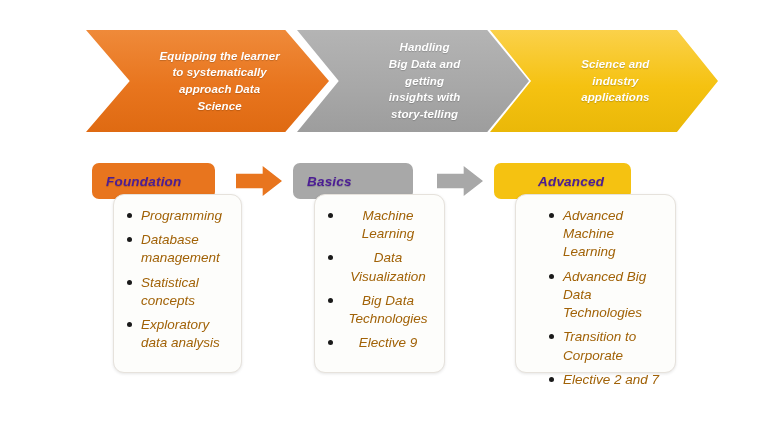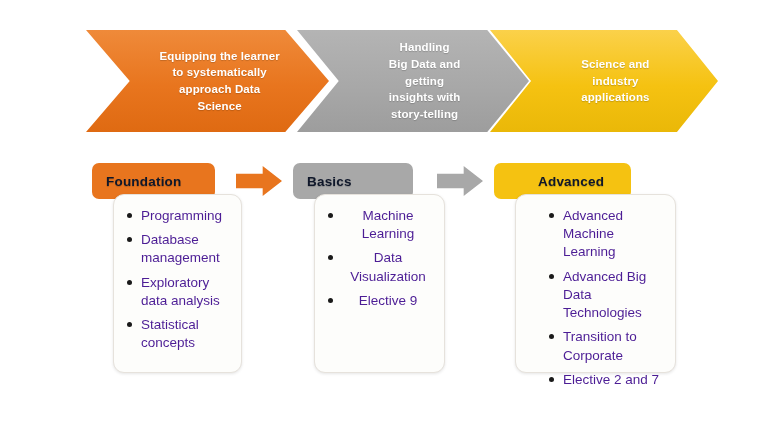--- a/index.html
+++ b/index.html
@@ -15,20 +15,21 @@
     overflow: hidden;
     position: relative;
   }
 
   #canvas {
     position: absolute;
     left: 0;
     top: 0;
     width: 768px;
     height: 303px;
+    font-style: italic;
   }
 
   
   .chevron-row {
     position: absolute;
     left: 0;
     top: 0;
     width: 768px;
     height: 150px;
   }
@@ -81,21 +82,21 @@
   .stage-header {
     position: absolute;
     left: 0;
     top: 0;
     height: 36px;
     border-radius: 7px;
     box-sizing: border-box;
     display: flex;
     align-items: center;
     padding: 0 14px;
-    color: #0f172a;
+    color: #4c1d95;
     font-size: 13.5px;
     font-weight: bold;
     letter-spacing: 0.2px;
     text-shadow: 0 1px 1px rgba(0,0,0,0.18);
     z-index: 1;
   }
   .stage-card {
     position: absolute;
     left: 21px;
     top: 31px;
@@ -111,21 +112,21 @@
     list-style: none;
     margin: 0;
     padding: 0;
   }
   .stage-card li {
     position: relative;
     padding-left: 19px;
     margin-bottom: 6px;
     font-size: 13.5px;
     line-height: 1.35;
-    color: #4c1d95;
+    color: #a16207;
   }
   .stage-card li:last-child { margin-bottom: 0; }
   .stage-card li .bullet {
     position: absolute;
     left: 5px;
     top: 6px;
     width: 5px;
     height: 5px;
     border-radius: 50%;
     background: #1a1a1a;
@@ -186,34 +187,35 @@
   <div class="connector" id="connector-1"></div>
 
   <div class="stage" id="stage-0">
     <div class="stage-header">
       <span>Foundation</span>
     </div>
     <div class="stage-card">
       <ul>
         <li><span class="bullet"></span><span>Programming</span></li>
         <li><span class="bullet"></span><span>Database management</span></li>
+        <li><span class="bullet"></span><span>Statistical concepts</span></li>
         <li><span class="bullet"></span><span>Exploratory data analysis</span></li>
-        <li><span class="bullet"></span><span>Statistical concepts</span></li>
       </ul>
     </div>
   </div>
 
   <div class="stage" id="stage-1">
     <div class="stage-header">
       <span>Basics</span>
     </div>
     <div class="stage-card">
       <ul>
         <li><span class="bullet"></span><span>Machine Learning</span></li>
         <li><span class="bullet"></span><span>Data Visualization</span></li>
+        <li><span class="bullet"></span><span>Big Data Technologies</span></li>
         <li><span class="bullet"></span><span>Elective 9</span></li>
       </ul>
     </div>
   </div>
 
   <div class="stage" id="stage-2">
     <div class="stage-header">
       <span>Advanced</span>
     </div>
     <div class="stage-card">

